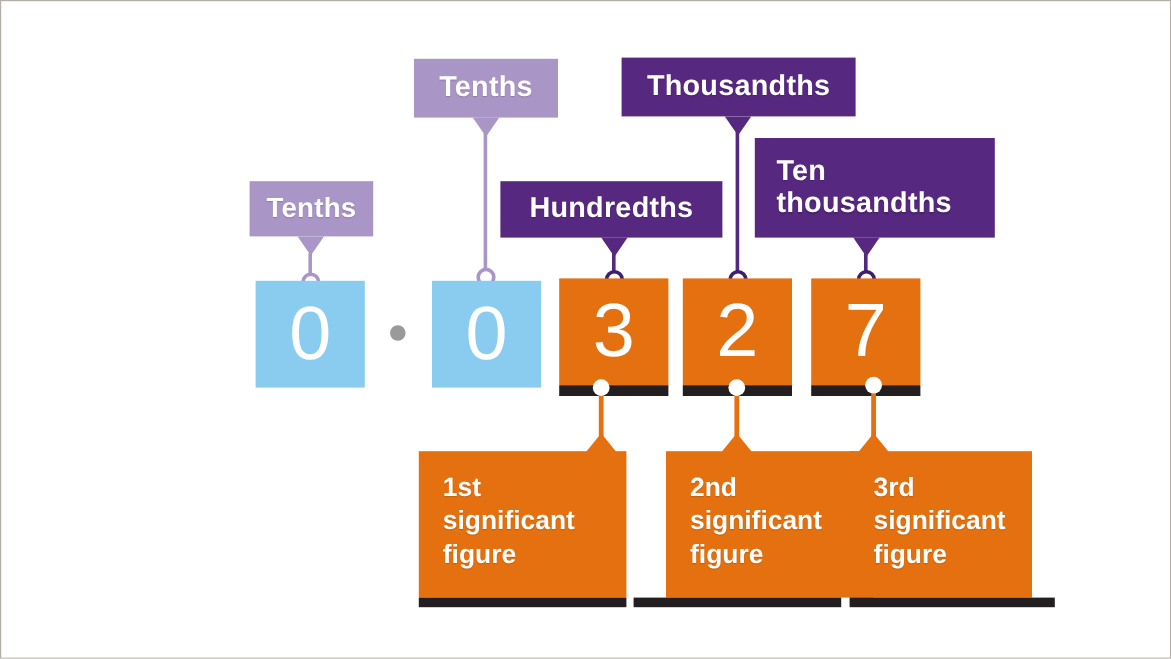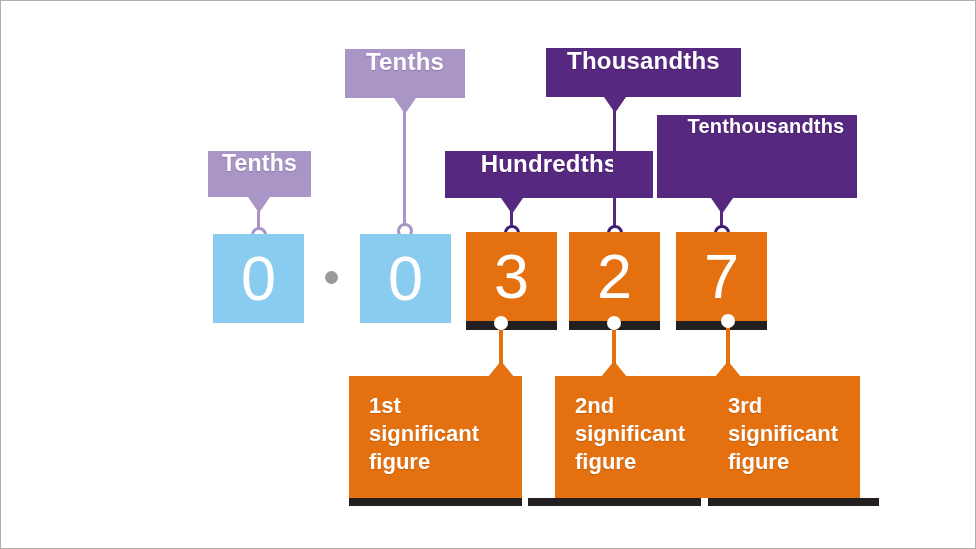--- a/index.html
+++ b/index.html
@@ -20,26 +20,27 @@
     overflow: hidden;
   }
 
   
   .callout {
     position: absolute;
     box-sizing: border-box;
     color: #ffffff;
     font-weight: bold;
     display: flex;
+    align-items: center;
     line-height: 1.12;
     letter-spacing: .2px;
     text-shadow: 0 1px 1px rgba(0,0,0,.18);
   }
   .callout.light { background: #a995c6; }
-  .callout.dark  { background: #56287f; margin-left: 28px; }
+  .callout.dark  { background: #56287f; }
 
   
   .tail-down {
     position: absolute;
     width: 0;
     height: 0;
     border-left: 11px solid transparent;
     border-right: 11px solid transparent;
   }
   .tail-down.light { border-top: 16px solid #a995c6; }
@@ -143,35 +144,35 @@
   <div class="leader light" style="left:256px; top:210px; height:26px;"></div>
   <div class="ring light" style="left:250px; top:226px;"></div>
 
   <div class="callout light" style="left:344px; top:48px; width:120px; height:49px; font-size:24px; justify-content:center;">
     <span>Tenths</span>
   </div>
   <div class="tail-down light" style="left:393px; top:97px;"></div>
   <div class="leader light" style="left:402px; top:110px; height:116px;"></div>
   <div class="ring light" style="left:396px; top:222px;"></div>
 
-  <div class="callout dark" style="left:416px; top:150px; width:208px; height:47px; font-size:24px; justify-content:center;">
+  <div class="callout dark" style="left:416px; top:150px; width:185px; height:47px; font-size:24px; justify-content:center;">
     <span>Hundredths</span>
   </div>
   <div class="tail-down dark" style="left:500px; top:197px;"></div>
   <div class="leader dark" style="left:509px; top:210px; height:22px;"></div>
   <div class="ring dark" style="left:503px; top:224px;"></div>
 
   <div class="callout dark" style="left:517px; top:47px; width:195px; height:49px; font-size:24px; justify-content:center;">
     <span>Thousandths</span>
   </div>
   <div class="tail-down dark" style="left:603px; top:96px;"></div>
   <div class="leader dark" style="left:612px; top:109px; height:117px;"></div>
   <div class="ring dark" style="left:606px; top:224px;"></div>
 
-  <div class="callout dark" style="left:628px; top:114px; width:200px; height:83px; font-size:20px; flex-direction:row; align-items:flex-start; justify-content:center; padding-left:18px;">
+  <div class="callout dark" style="left:628px; top:114px; width:200px; height:83px; font-size:24px; flex-direction:column; align-items:flex-start; justify-content:center; padding-left:18px;">
     <span>Ten</span>
     <span>thousandths</span>
   </div>
   <div class="tail-down dark" style="left:710px; top:197px;"></div>
   <div class="leader dark" style="left:719px; top:210px; height:22px;"></div>
   <div class="ring dark" style="left:713px; top:224px;"></div>
 
   <div class="tile blue" style="left:212px; top:233px; width:91px; height:89px;">
     <span>0</span>
   </div>

